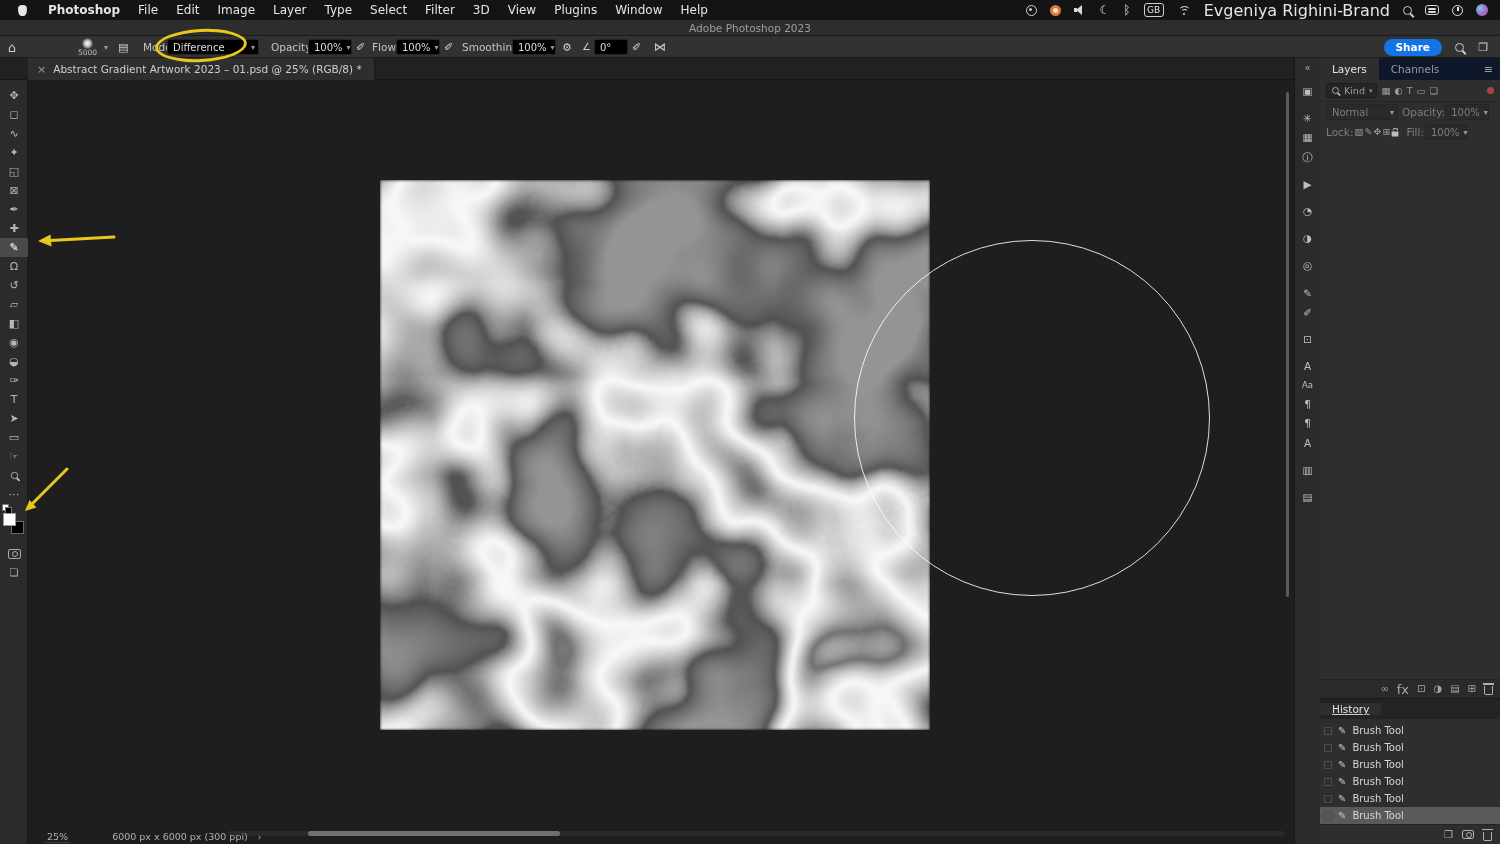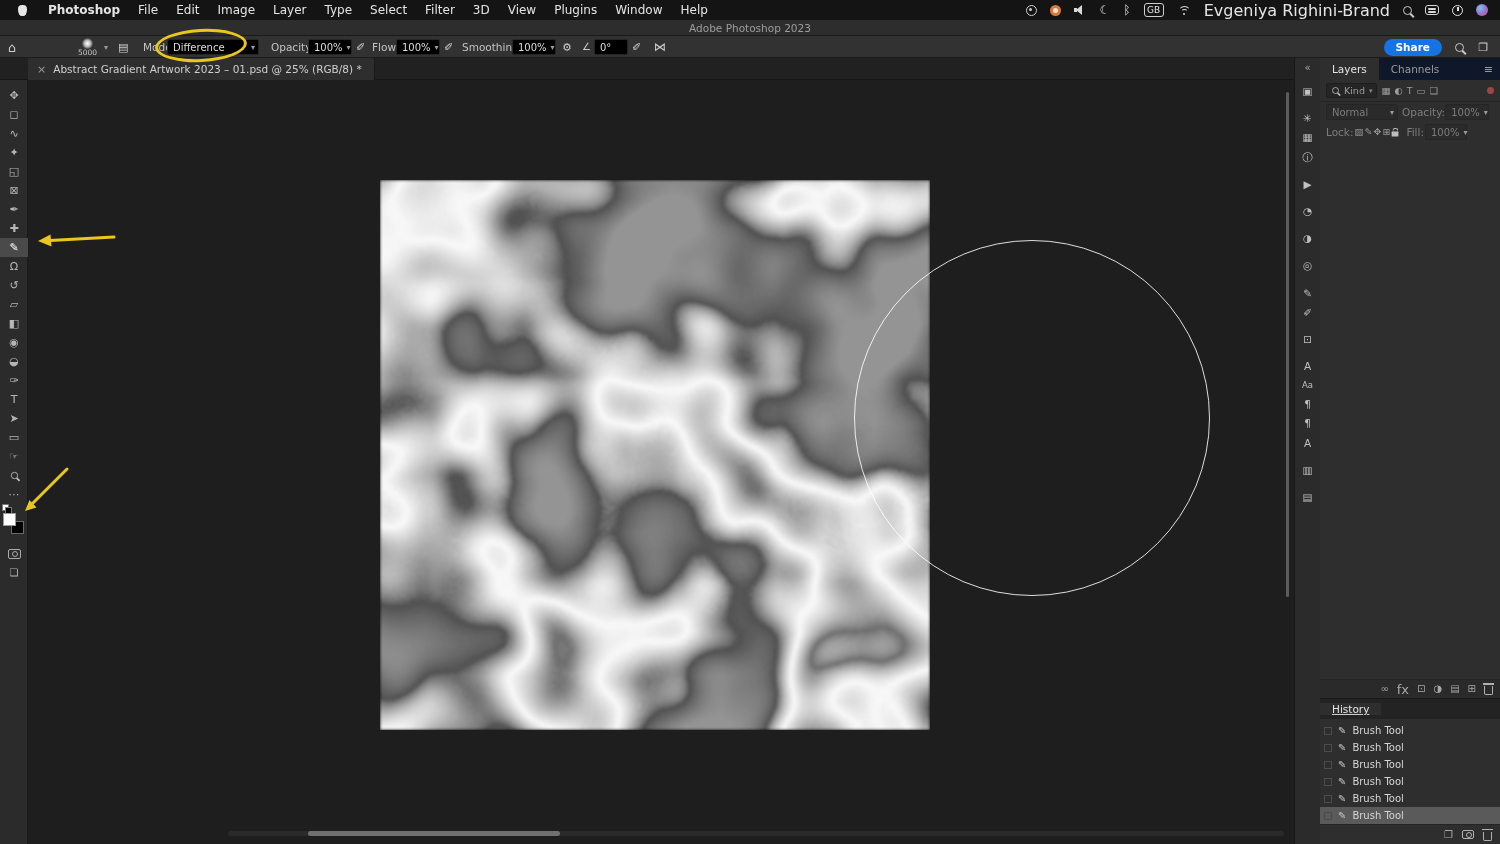--- a/index.html
+++ b/index.html
@@ -369,20 +369,26 @@
           <feGaussianBlur stdDeviation="1.6"></feGaussianBlur>
         </filter>
       </defs>
       <rect width="550" height="550" fill="#000000" filter="url(#clouds)"></rect>
     </svg>
   </div>
   <div class="brush-cursor"></div>
   <div class="vscroll"></div>
   <div class="hscroll-track"></div>
   <div class="hscroll"></div>
+  <div class="statusbar">
+    <span class="zoombox">25%</span>
+    <span style="width:22px;"></span>
+    <span>6000 px x 6000 px (300 ppi)</span>
+    <span>›</span>
+  </div>
 </div>
 
 <div class="dockstrip">
   <span class="collapse">«</span>
   <span class="dock-ic">▣</span>
   <span class="dock-ic gap">✳</span>
   <span class="dock-ic">▦</span>
   <span class="dock-ic">ⓘ</span>
   <span class="dock-ic gap">▶</span>
   <span class="dock-ic gap">◔</span>

